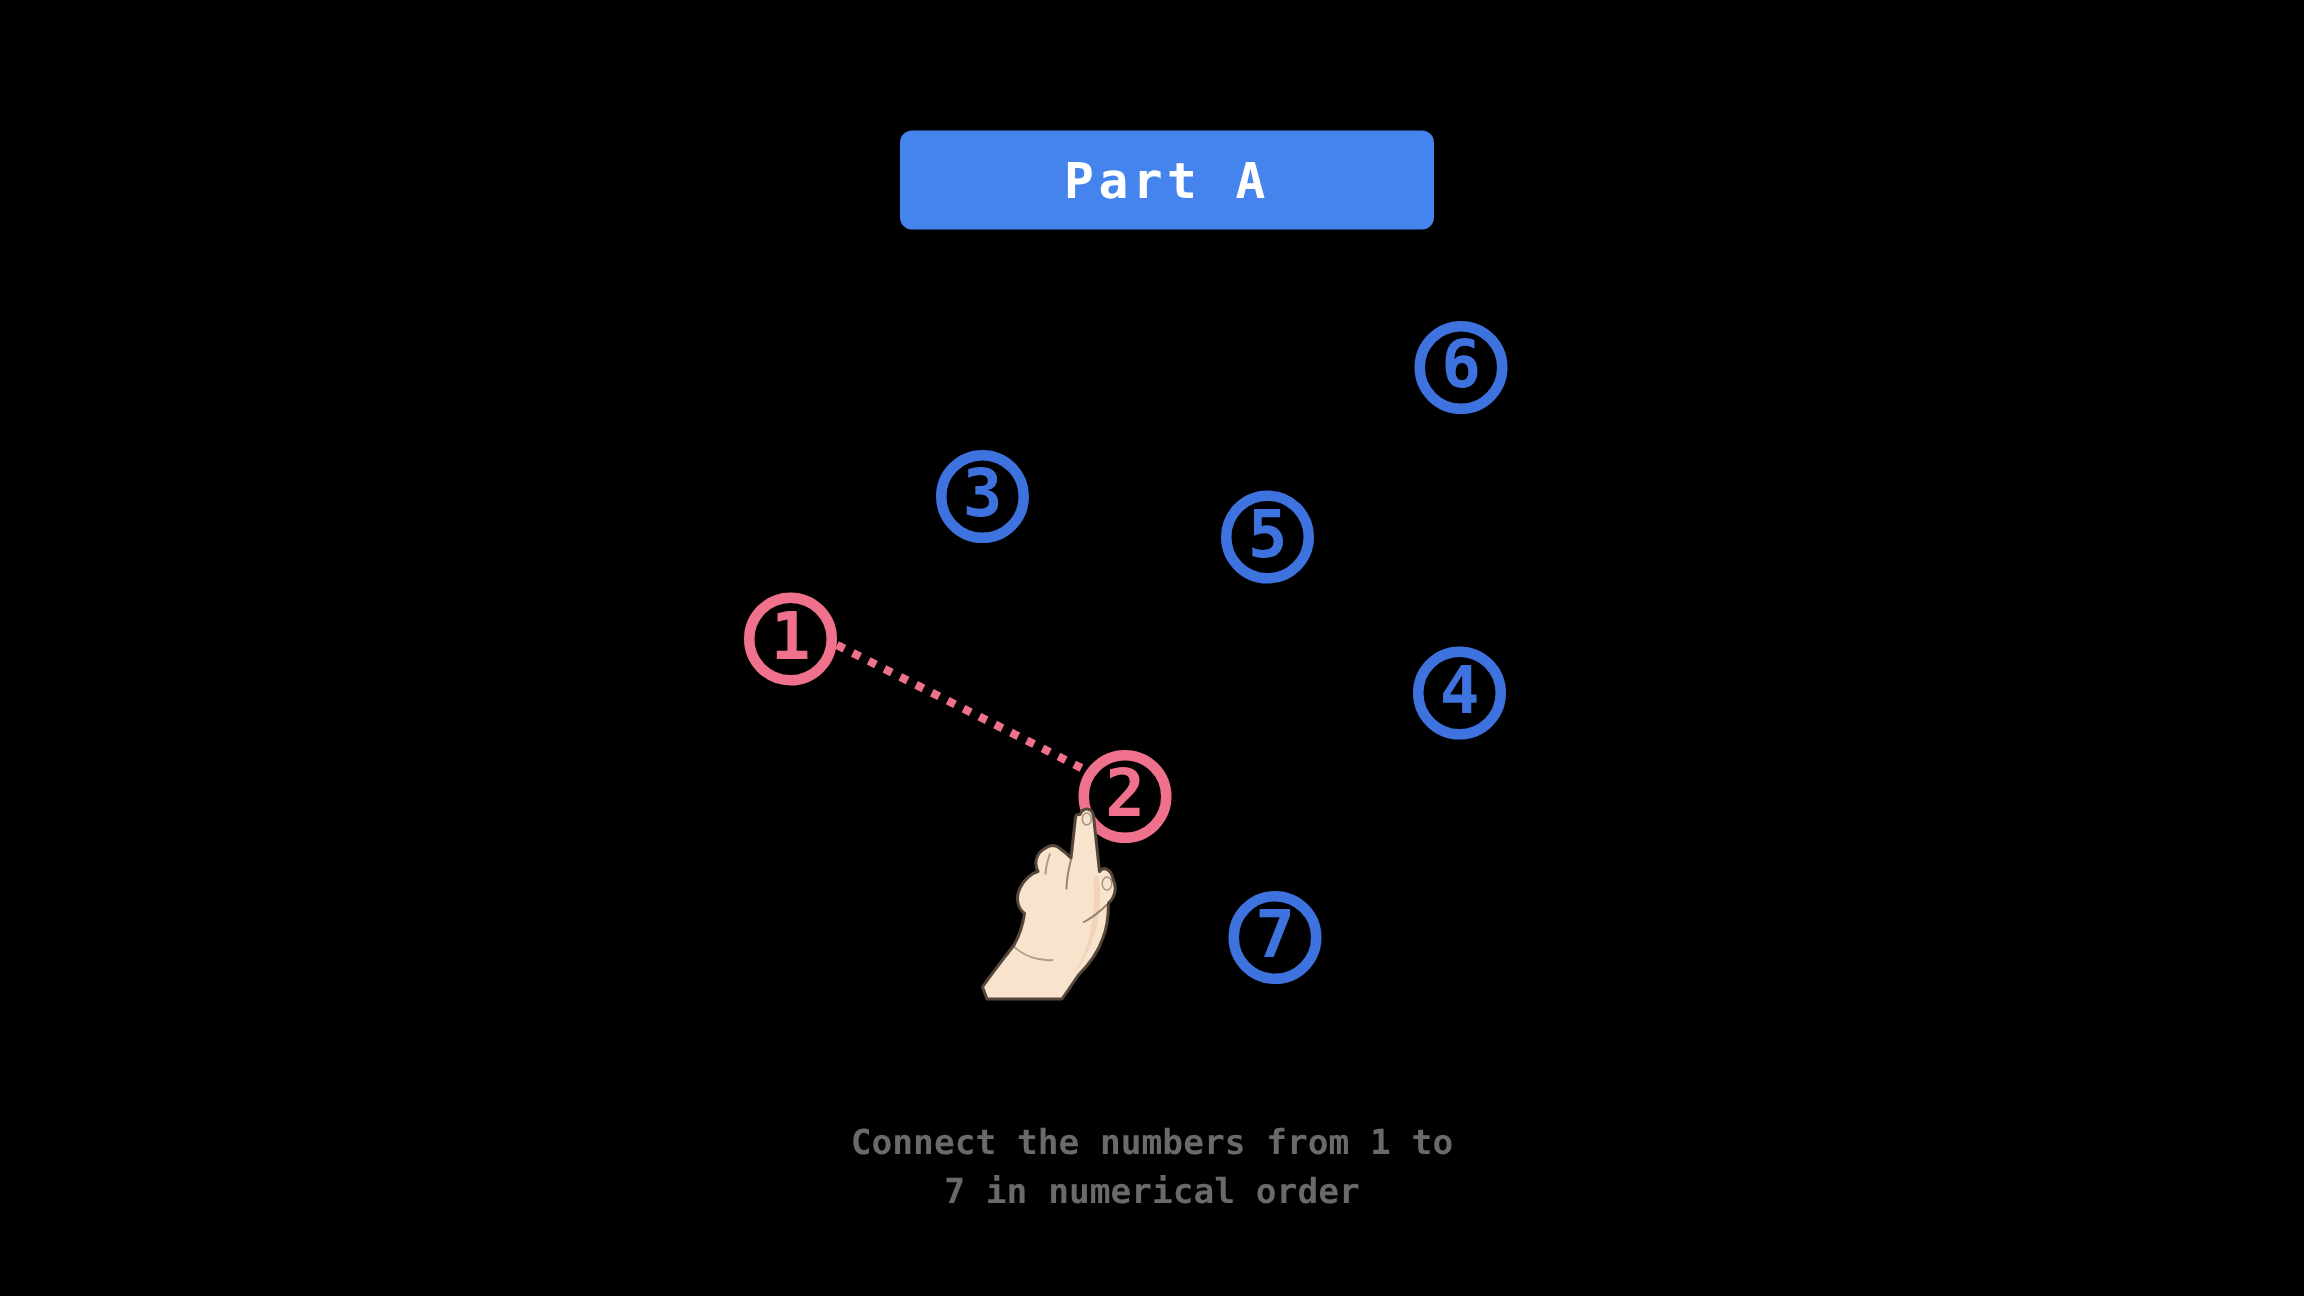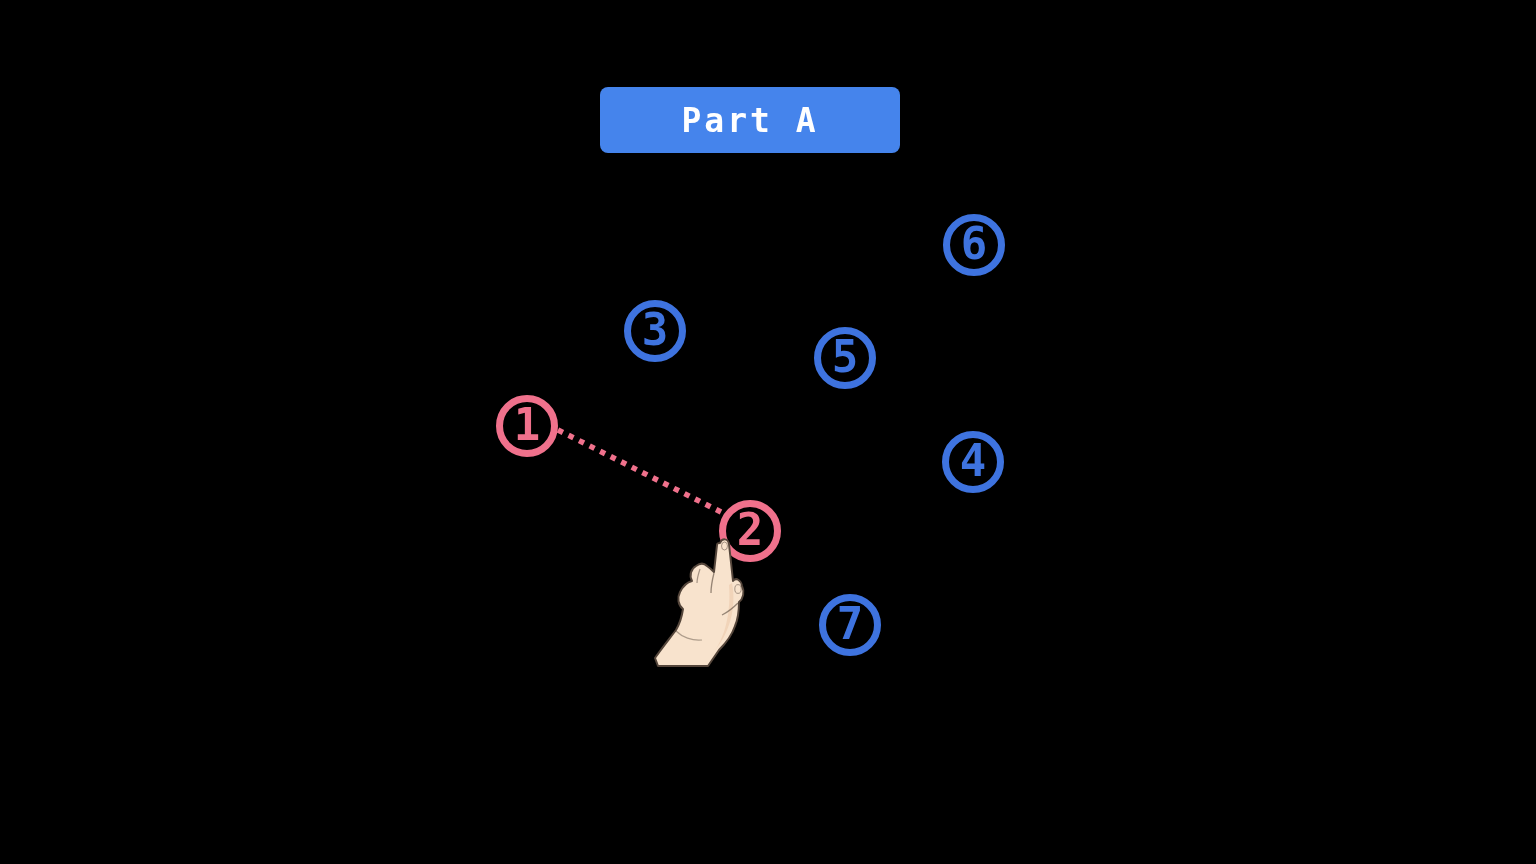--- a/index.html
+++ b/index.html
@@ -4,21 +4,21 @@
 <style>
   html,body{margin:0;padding:0;background:#000;}
   .stage{
     position:relative;
     width:1536px;height:864px;
     background:var(--bg,#000);
     overflow:hidden;
     font-family:"DejaVu Sans Mono","Liberation Mono",monospace;
   }
   .header{
-    position:absolute;left:600px;top:87px;width:300px;height:66px;
+    position:absolute;left:600px;top:87px;width:356px;height:66px;
     background:var(--header_bg,#4584EC);
     border-radius:8px;
     display:flex;align-items:center;justify-content:center;
   }
   .header-label{
     color:var(--header_text,#fff);
     font-size:33px;font-weight:bold;letter-spacing:3px;
   }
   .node{
     position:absolute;width:62px;height:62px;box-sizing:border-box;
@@ -103,14 +103,18 @@
              C 65 10, 66 10, 68 10 Z" fill="var(--skin,#F8E3CD)" stroke="var(--hand_outline,#55463B)" stroke-width="2" stroke-linejoin="round"></path>
     <path d="M 80 50 C 84 70, 80 96, 64 116 L 58 124 C 74 106, 79 78, 77 52 Z" fill="var(--skin_shade,#EFD0B4)" opacity="0.8"></path>
     <path d="M 62 40 C 60 48, 59 54, 59 60" fill="none" stroke="var(--hand_outline,#55463B)" stroke-width="1.3" opacity="0.6"></path>
     <path d="M 48 36 C 46 42, 45 46, 45 50" fill="none" stroke="var(--hand_outline,#55463B)" stroke-width="1.2" opacity="0.5"></path>
     <path d="M 86 70 C 80 76, 74 80, 70 82" fill="none" stroke="var(--hand_outline,#55463B)" stroke-width="1.3" opacity="0.6"></path>
     <path d="M 24 98 C 30 104, 40 108, 50 107" fill="none" stroke="var(--hand_outline,#55463B)" stroke-width="1.2" opacity="0.45"></path>
     <ellipse cx="72.5" cy="13" rx="3" ry="4" fill="none" stroke="var(--hand_outline,#55463B)" stroke-width="1" opacity="0.5"></ellipse>
     <ellipse cx="86" cy="56" rx="3.2" ry="4.4" fill="none" stroke="var(--hand_outline,#55463B)" stroke-width="1" opacity="0.5"></ellipse>
   </svg>
 
+  <div class="instructions">
+    <div>Connect the numbers from 1 to</div>
+    <div>7 in numerical order</div>
+  </div>
 
 </div>
 
 </body></html>

